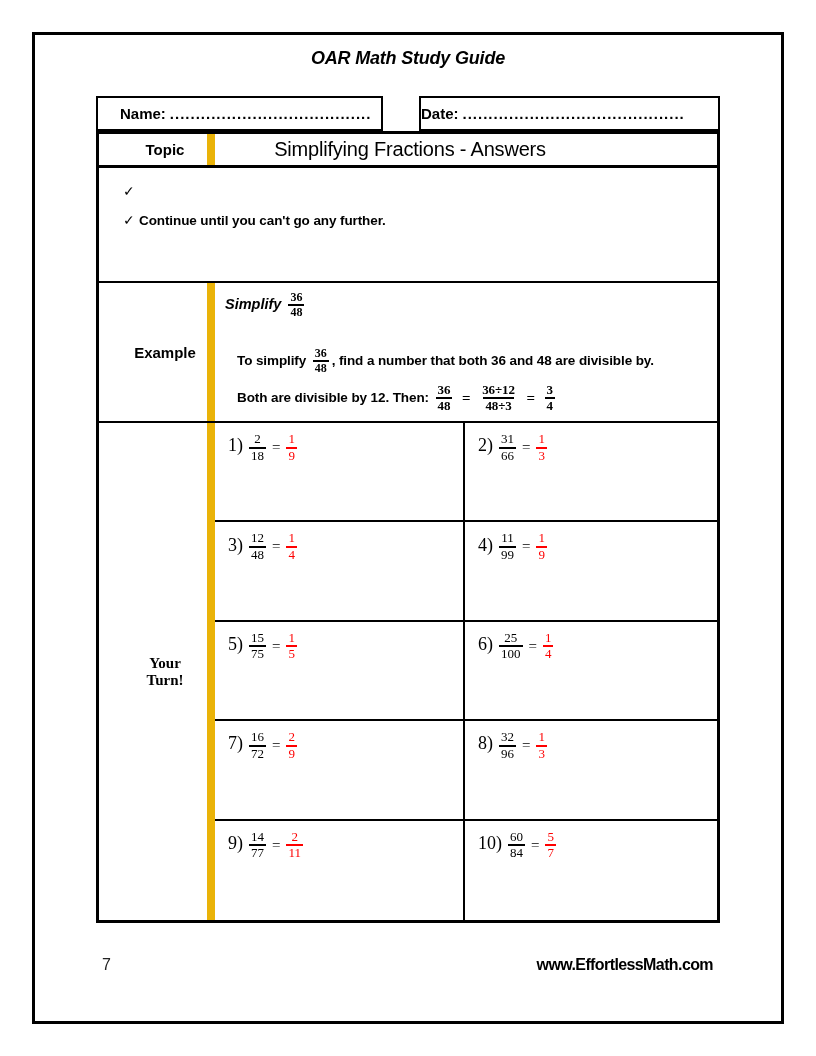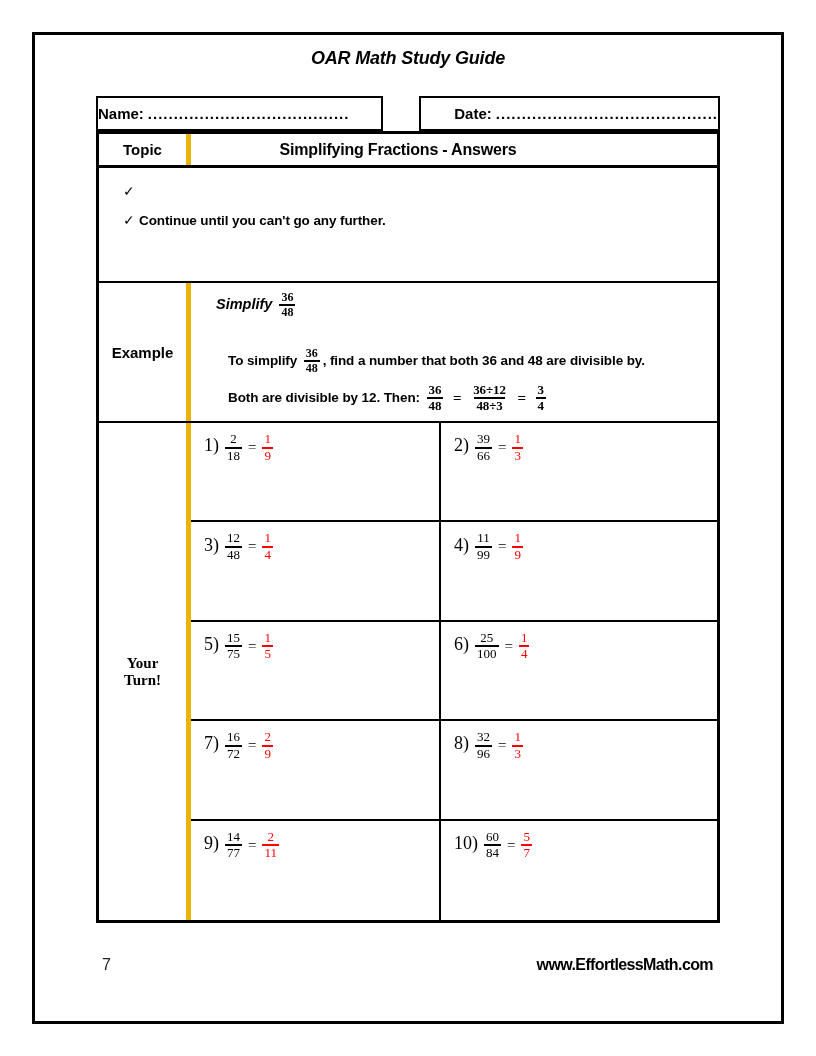--- a/index.html
+++ b/index.html
@@ -2,43 +2,43 @@
 <html><head>
 <meta charset="utf-8">
 <style>
   html,body{margin:0;padding:0;background:#ffffff;}
   body{width:816px;height:1056px;position:relative;font-family:"Liberation Sans",sans-serif;color:#000;}
   .page-border{position:absolute;left:32px;top:32px;width:746px;height:986px;border:3px solid #000;}
   .doc-title{position:absolute;left:0;top:48px;width:816px;text-align:center;
     font-size:18px;font-weight:bold;font-style:italic;letter-spacing:-0.2px;}
   
   .name-box{position:absolute;left:96px;top:96px;width:287px;height:35px;border:2px solid #000;
-    box-sizing:border-box;display:flex;align-items:center;padding-left:0;font-weight:bold;font-size:15px;}
+    box-sizing:border-box;display:flex;align-items:center;padding-left:22px;font-weight:bold;font-size:15px;}
   .date-box{position:absolute;left:419px;top:96px;width:301px;height:35px;border:2px solid #000;
-    box-sizing:border-box;display:flex;align-items:center;padding-left:10px;font-weight:bold;font-size:15px;justify-content:flex-end;}
+    box-sizing:border-box;display:flex;align-items:center;font-weight:bold;font-size:15px;}
   .dots{font-weight:bold;letter-spacing:1px;margin-left:4px;overflow:hidden;white-space:nowrap;}
   
   .main-table{position:absolute;left:96px;top:131px;width:624px;height:792px;border:3px solid #000;
     box-sizing:border-box;display:flex;flex-direction:column;}
   .t-row{display:flex;box-sizing:border-box;}
   .row-topic{height:34px;border-bottom:3px solid #000;}
   .row-notes{height:115px;border-bottom:2px solid #000;}
   .row-example{height:140px;border-bottom:2px solid #000;}
   .row-turn{flex:1;}
-  .label-cell{width:92px;border-right:5px solid #eab308;box-sizing:border-box;display:flex;
-    align-items:center;justify-content:center;font-weight:bold;font-size:15px;text-align:center;flex-shrink:0;}
+  .label-cell{width:92px;border-right:8px solid #eab308;box-sizing:border-box;display:flex;
+    align-items:center;justify-content:center;font-weight:bold;font-size:15px;text-align:center;flex-shrink:0;margin-left:24px;}
   .topic-value{flex:1;display:flex;align-items:center;justify-content:center;
-    font-weight:bold;font-size:16px;padding-right:112px;box-sizing:border-box;letter-spacing:-0.2px;}
+    font-weight:normal;font-size:20px;padding-right:112px;box-sizing:border-box;letter-spacing:-0.2px;}
   
   .notes-content{flex:1;padding:9px 6px 0 24px;box-sizing:border-box;}
   .note-item{display:flex;align-items:flex-start;line-height:29px;font-weight:bold;font-size:13.5px;letter-spacing:-0.1px;}
   .note-check{width:16px;flex-shrink:0;font-weight:normal;font-size:14px;}
   .note-text{white-space:pre-line;}
   
-  .example-content{flex:1;padding:8px 6px 12px 10px;box-sizing:border-box;margin-left:15px;}
+  .example-content{flex:1;padding:8px 6px 12px 10px;box-sizing:border-box;}
   .ex-title{font-weight:bold;font-style:italic;font-size:14.5px;}
   .ex-line2{margin:27px 0 0 12px;font-weight:bold;font-size:13.5px;letter-spacing:-0.1px;}
   .ex-line3{margin:7px 0 0 12px;font-weight:bold;font-size:13.5px;letter-spacing:-0.1px;}
   
   .frac{display:inline-flex;flex-direction:column;align-items:center;vertical-align:middle;
     font-family:"Liberation Serif",serif;font-size:13px;line-height:1.12;margin:0 3px;font-style:normal;}
   .frac .num,.frac .den{padding:0 2px;display:block;text-align:left;}
   .frac .den{border-top:2px solid #000;}
   .frac.ans{color:#fe0000;}
   .frac.ans .den{border-top-color:#fe0000;}
@@ -133,21 +133,21 @@
     </div>
     <div class="problems-grid">
         <div class="pcell"><span class="pnum">1)</span><span class="frac">
             <span class="num">2</span>
             <span class="den">18</span>
           </span><span class="eq">=</span><span class="frac ans">
             <span class="num">1</span>
             <span class="den">9</span>
           </span></div>
         <div class="pcell"><span class="pnum">2)</span><span class="frac">
-            <span class="num">39</span>
+            <span class="num">31</span>
             <span class="den">66</span>
           </span><span class="eq">=</span><span class="frac ans">
             <span class="num">1</span>
             <span class="den">3</span>
           </span></div>
         <div class="pcell"><span class="pnum">3)</span><span class="frac">
             <span class="num">12</span>
             <span class="den">48</span>
           </span><span class="eq">=</span><span class="frac ans">
             <span class="num">1</span>

